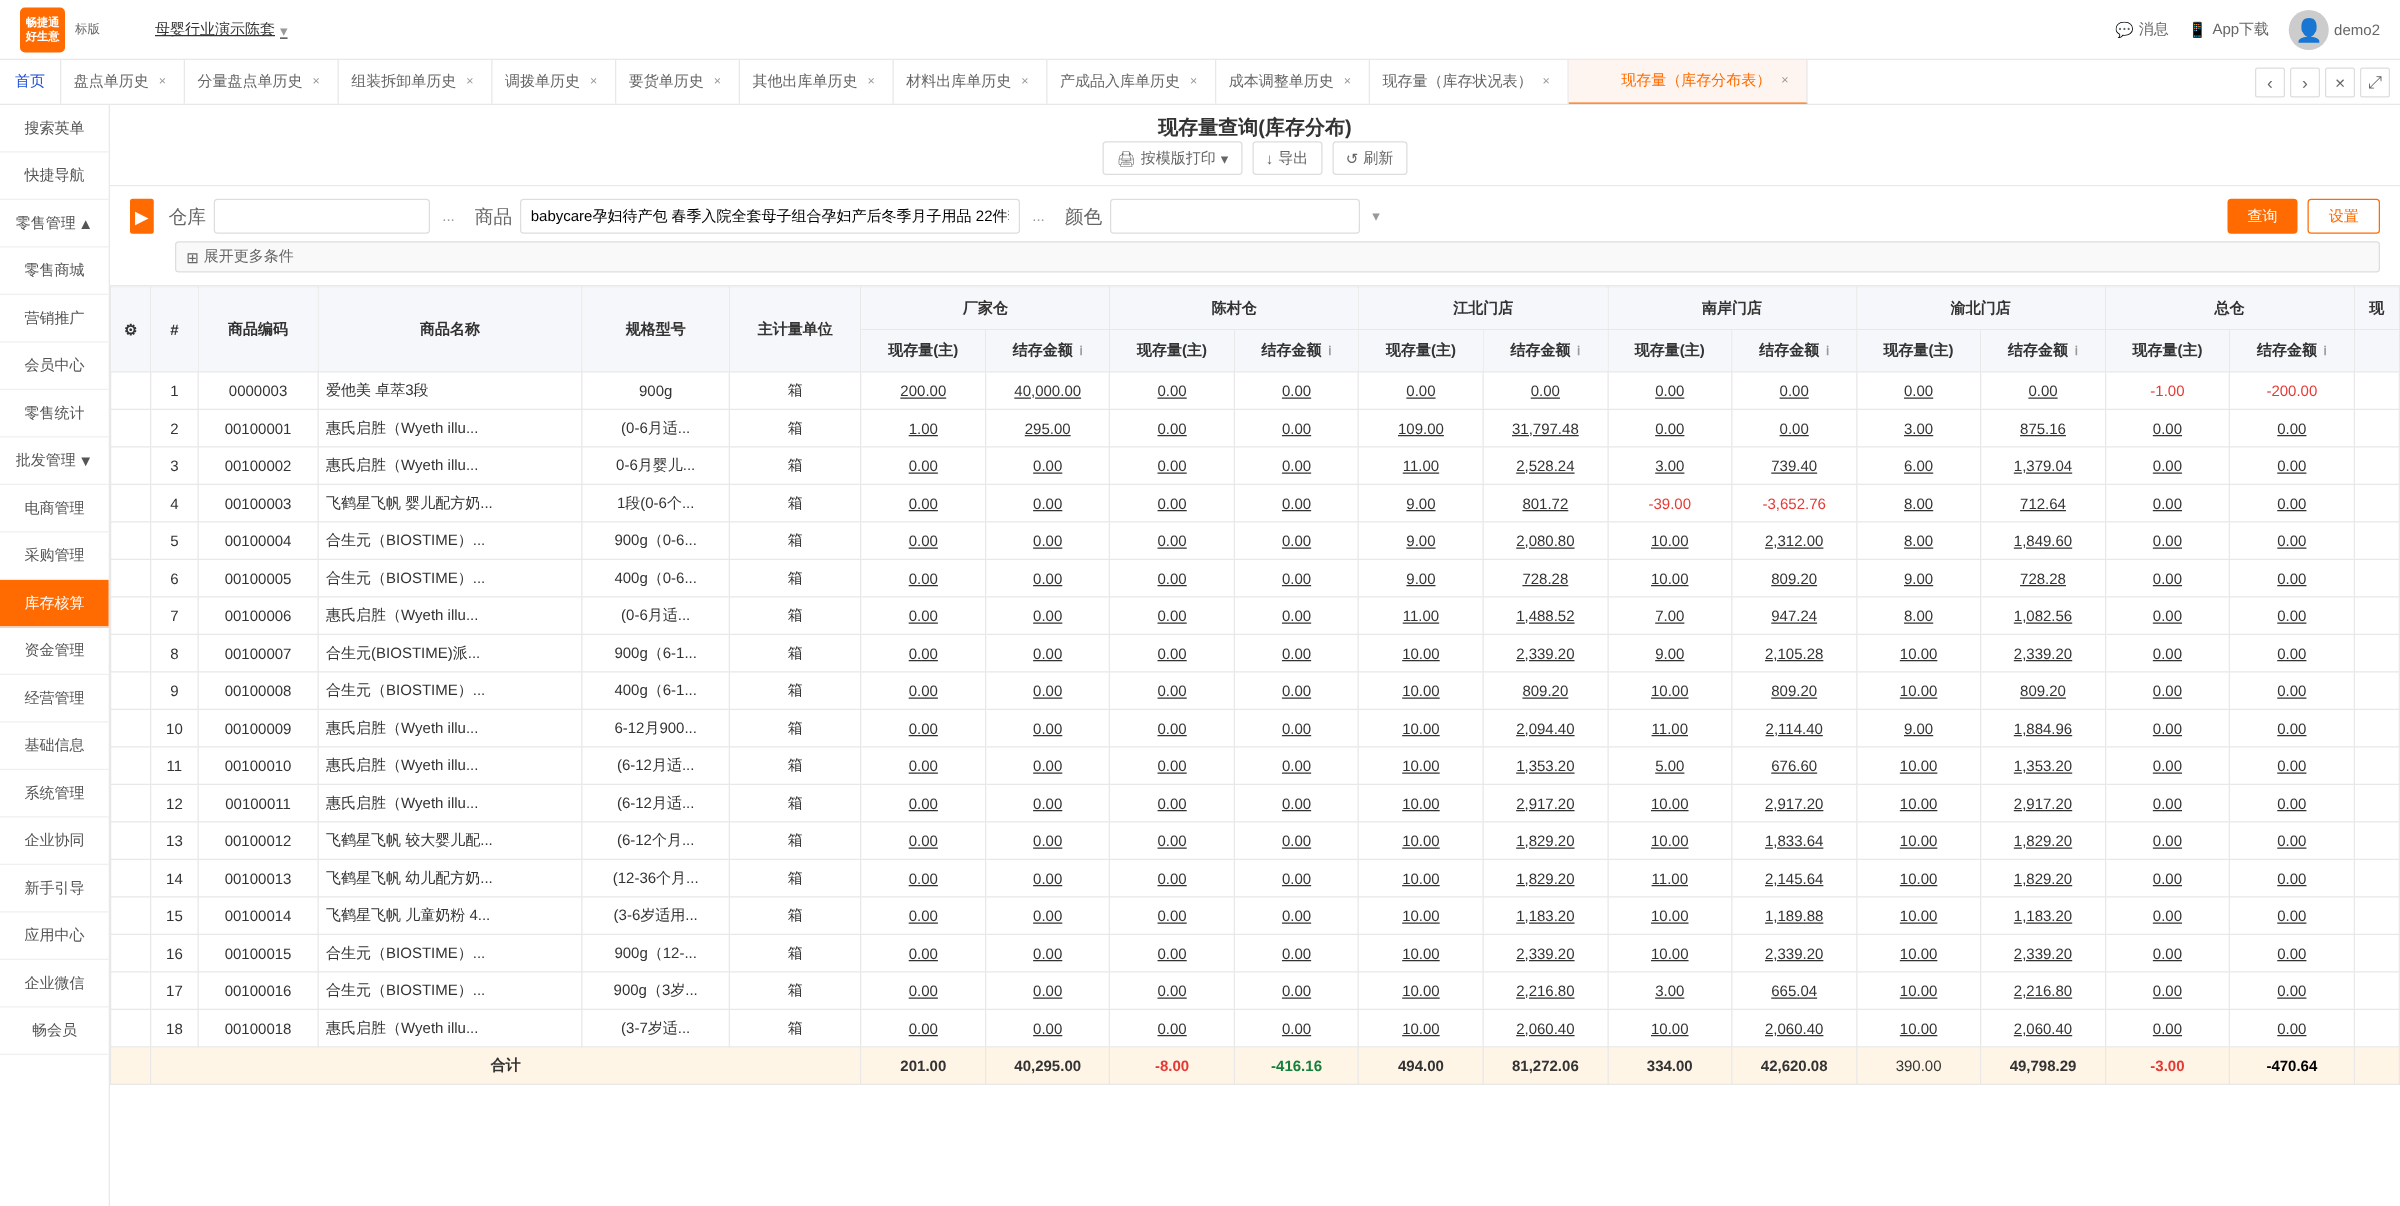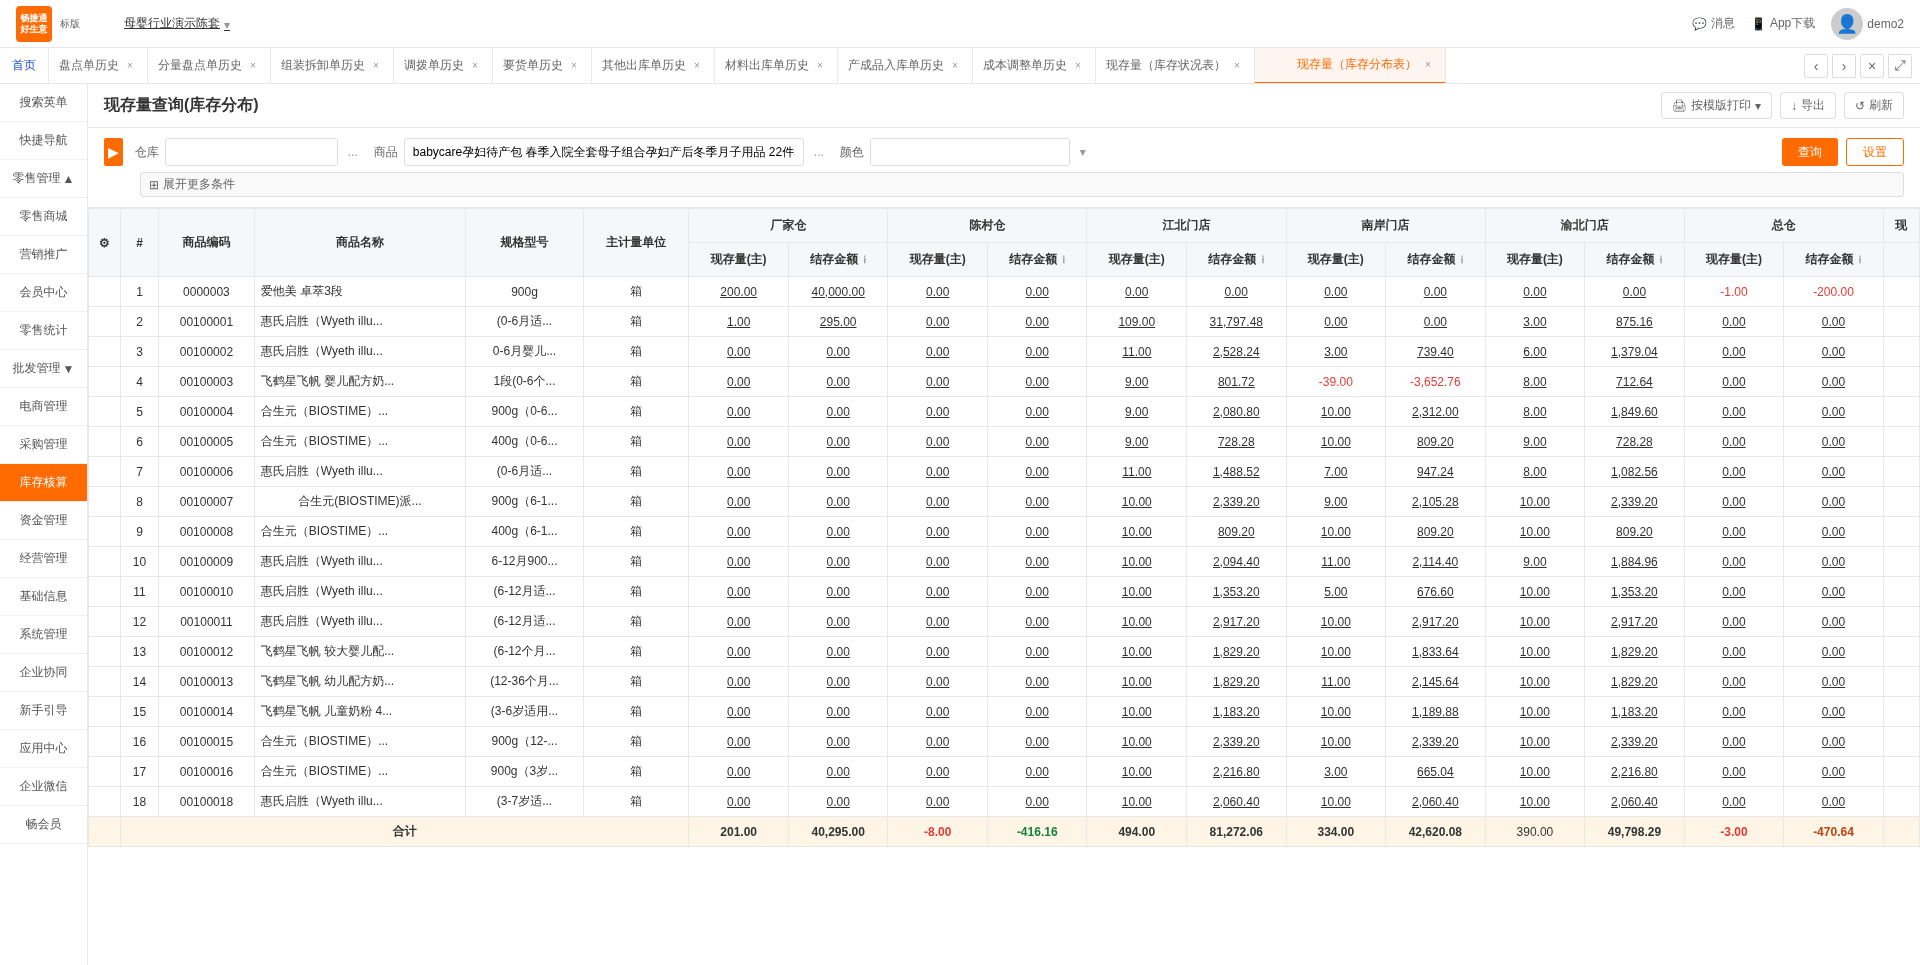--- a/index.html
+++ b/index.html
@@ -28,30 +28,30 @@
     
     .sidebar { width: 88px; background: #fff; border-right: 1px solid #e8e8e8; display: flex; flex-direction: column; overflow-y: auto; flex-shrink: 0; }
     .sidebar-item { padding: 10px 4px; text-align: center; cursor: pointer; font-size: 12px; color: #555; border-bottom: 1px solid #f0f0f0; }
     .sidebar-item.active { background: #ff6b00; color: #fff; }
     .sidebar-item.has-arrow { display: flex; align-items: center; justify-content: center; gap: 2px; }
 
     
     .content-area { flex: 1; overflow: hidden; display: flex; flex-direction: column; }
 
     
-    .page-header { background: #fff; padding: 8px 16px; display: flex; align-items: center; justify-content: space-between; border-bottom: 1px solid #e8e8e8; }
+    .page-header { background: #fff; padding: 8px 16px; display: flex; align-items: center; justify-content: space-between; border-bottom: 1px solid #e8e8e8; flex-direction: column; }
     .page-title { font-size: 16px; font-weight: bold; color: #333; }
     .page-actions { display: flex; align-items: center; gap: 8px; }
     .btn-outline { border: 1px solid #ddd; background: #fff; padding: 4px 10px; border-radius: 3px; cursor: pointer; font-size: 12px; color: #666; display: flex; align-items: center; gap: 4px; }
 
     
     .search-area { background: #fff; padding: 10px 16px; border-bottom: 1px solid #e8e8e8; }
     .search-row { display: flex; align-items: center; gap: 12px; flex-wrap: wrap; }
     .search-field { display: flex; align-items: center; gap: 6px; }
-    .search-label { color: #666; font-size: 12px; white-space: nowrap; }
+    .search-label { color: #666; font-size: 15px; white-space: nowrap; }
     .search-input { border: 1px solid #ddd; border-radius: 3px; padding: 4px 8px; font-size: 12px; height: 28px; min-width: 80px; }
     .search-input-wide { width: 400px; }
     .search-input-color { width: 200px; }
     .dots-btn { color: #999; cursor: pointer; padding: 0 4px; }
     .expand-btn { display: flex; align-items: center; gap: 4px; color: #666; cursor: pointer; font-size: 12px; border: 1px solid #ddd; background: #f9f9f9; padding: 3px 8px; border-radius: 3px; margin-top: 6px; }
     .query-btn { background: #ff6b00; color: #fff; border: none; padding: 5px 16px; border-radius: 3px; cursor: pointer; font-size: 12px; height: 28px; }
     .setting-btn { border: 1px solid #ff6b00; color: #ff6b00; background: #fff; padding: 5px 16px; border-radius: 3px; cursor: pointer; font-size: 12px; height: 28px; }
 
     
     .table-container { flex: 1; overflow: auto; background: #fff; }
@@ -461,21 +461,21 @@
     <td><span class="number-cell">8.00</span></td>
     <td><span class="number-cell">1,082.56</span></td>
     <td><span class="number-cell">0.00</span></td>
     <td><span class="number-cell">0.00</span></td>
     <td></td>
   </tr>
             <tr>
     <td></td>
     <td class="row-num">8</td>
     <td>00100007</td>
-    <td style="text-align:center; max-width:160px; overflow:hidden; text-overflow:ellipsis;">合生元(BIOSTIME)派...</td>
+    <td style="text-align:left; max-width:160px; overflow:hidden; text-overflow:ellipsis;">合生元(BIOSTIME)派...</td>
     <td>900g（6-1...</td>
     <td>箱</td>
     <td><span class="number-cell">0.00</span></td>
     <td><span class="number-cell">0.00</span></td>
     <td><span class="number-cell">0.00</span></td>
     <td><span class="number-cell">0.00</span></td>
     <td><span class="number-cell">10.00</span></td>
     <td><span class="number-cell">2,339.20</span></td>
     <td><span class="number-cell">9.00</span></td>
     <td><span class="number-cell">2,105.28</span></td>
@@ -702,20 +702,20 @@
   <td><span style="font-weight:bold;">40,295.00</span></td>
   <td><span style="color:#e53935; font-weight:bold;">-8.00</span></td>
   <td><span style="color:#15803d; font-weight:bold;">-416.16</span></td>
   <td><span style="font-weight:bold;">494.00</span></td>
   <td><span style="font-weight:bold;">81,272.06</span></td>
   <td><span style="font-weight:bold;">334.00</span></td>
   <td><span style="font-weight:bold;">42,620.08</span></td>
   <td><span style="font-weight:normal;">390.00</span></td>
   <td><span style="font-weight:bold;">49,798.29</span></td>
   <td><span style="color:#e53935; font-weight:bold;">-3.00</span></td>
-  <td><span style="color:#c2410c; font-weight:bold;">-470.64</span></td>
+  <td><span style="color:#000000; font-weight:bold;">-470.64</span></td>
   <td></td>
 </tr>
           </tbody>
       </table>
     </div>
   </div>
 </div>
 
 </body></html>

